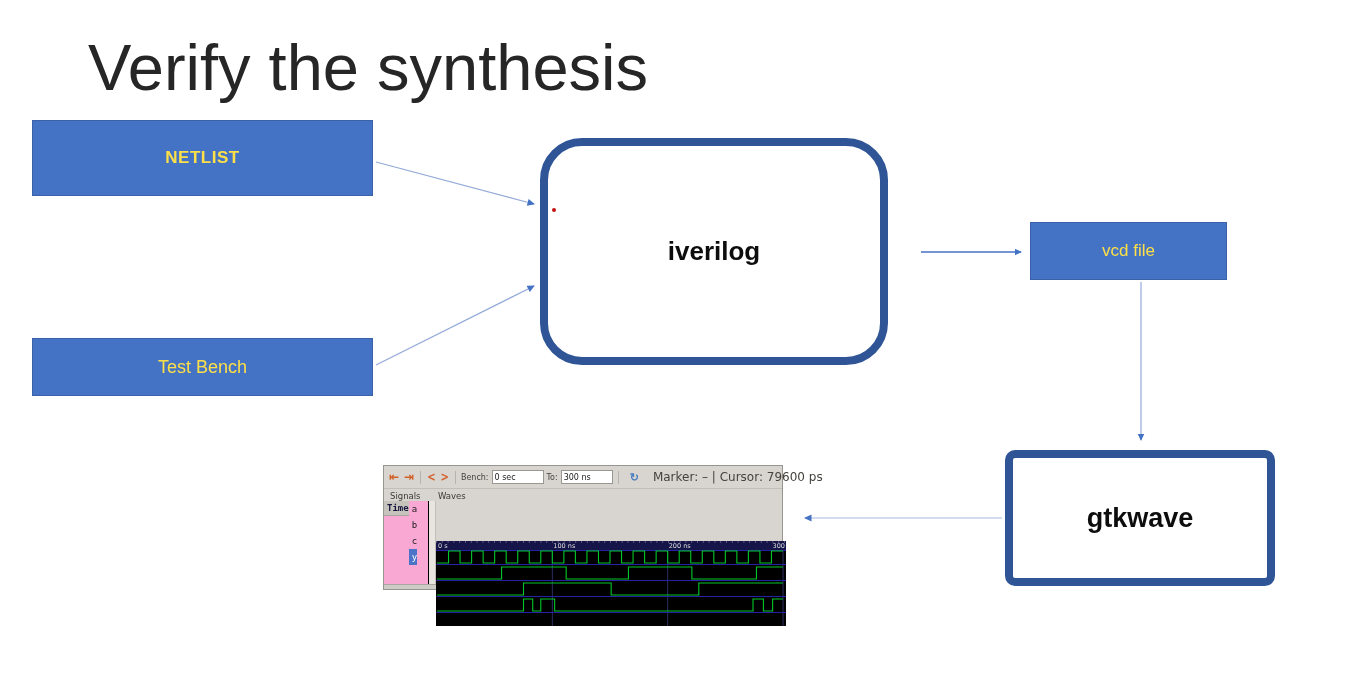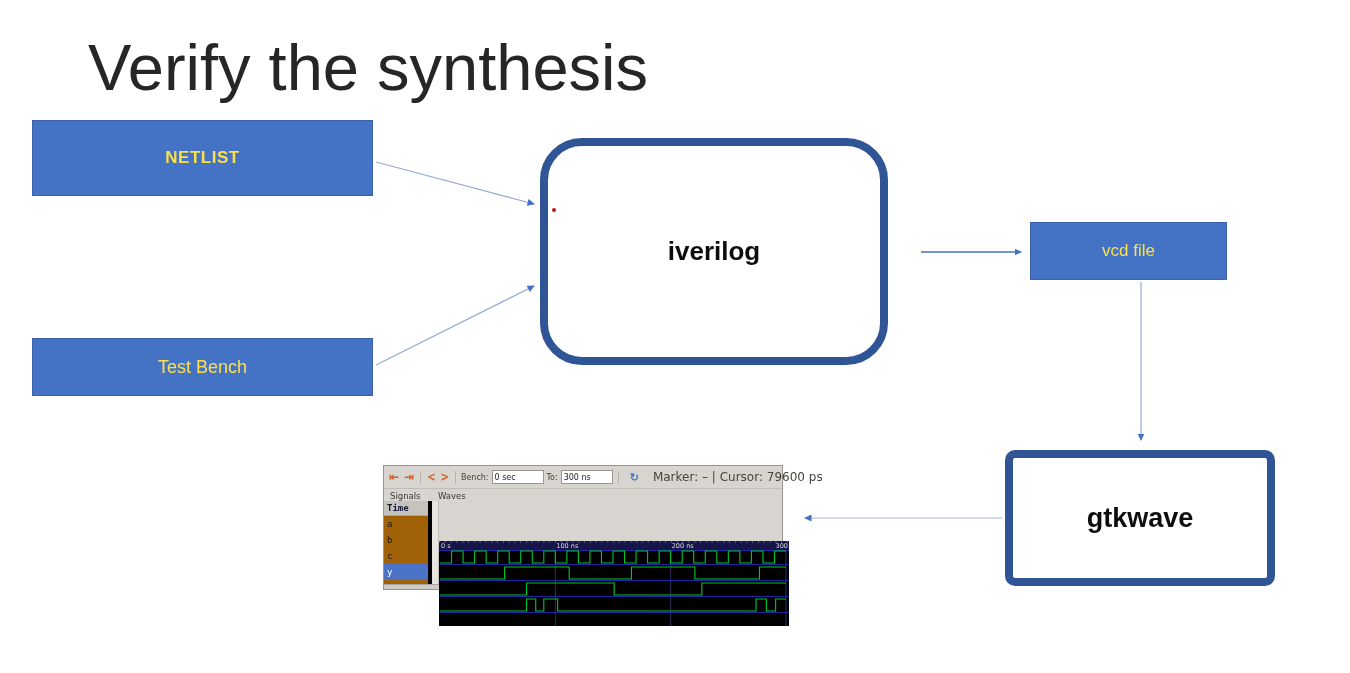--- a/index.html
+++ b/index.html
@@ -45,22 +45,22 @@
   .tb-input{width:46px;height:12px;font-size:8px;border:1px solid #9a9690;background:#ffffff;
             padding:0 2px;font-family:"DejaVu Sans",sans-serif;color:#222;box-sizing:content-box;}
   .reload{color:#4a7ec2;font-size:11px;font-weight:700;background:none;border:none;line-height:1;}
   .marker-text{margin-left:5px;font-size:12px;color:#45433e;white-space:nowrap;}
 
   .gtkw-headers{height:12px;display:flex;align-items:flex-end;font-size:8.5px;color:#3c3a36;flex:none;}
   .hdr-signals{width:50px;padding-left:6px;box-sizing:border-box;}
   .hdr-waves{padding-left:4px;}
 
   .gtkw-body{flex:1;display:flex;min-height:0;}
-  .signals-col{width:44px;background:#a16207;border-right:4px solid #000000;flex:none;
-               display:flex;flex-direction:column;}
+  .signals-col{width:44px;background:#f9a8d4;border-right:1px solid #000000;flex:none;
+               display:flex;}
   .time-hdr{height:14px;line-height:14px;background:#c6c2bc;border-bottom:1px solid #a9a5a0;
             font-family:"DejaVu Sans Mono",monospace;font-weight:700;font-size:9px;
             color:#16163c;padding-left:3px;}
   .sig-row{height:16px;line-height:16px;font-family:"DejaVu Sans Mono",monospace;font-size:9px;
            padding-left:3px;color:#1a1a1a;}
   .sig-row.sel{background:#4b74c8;color:#ffffff;}
   .scroll-col{width:6px;background:#e8e4df;border-right:1px solid #c2beb8;flex:none;}
   .waves-col{flex:1;position:relative;background:#000;margin-top:40px;}
   .waves-col svg{position:absolute;left:0;top:0;}
   .gtkw-bottom{height:4px;background:#cfcbc6;border-top:1px solid #a9a5a0;flex:none;}

